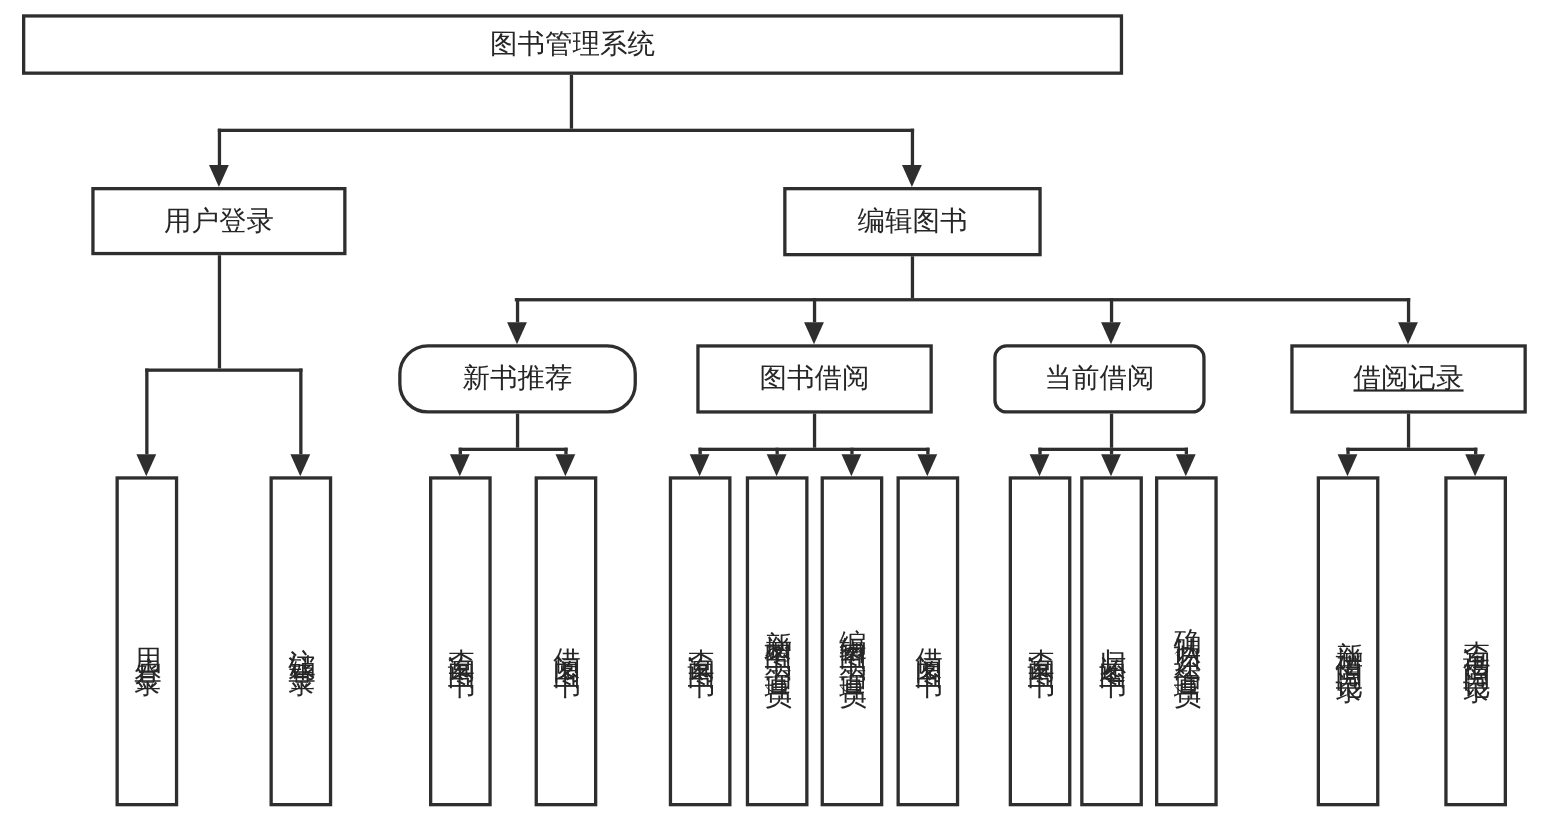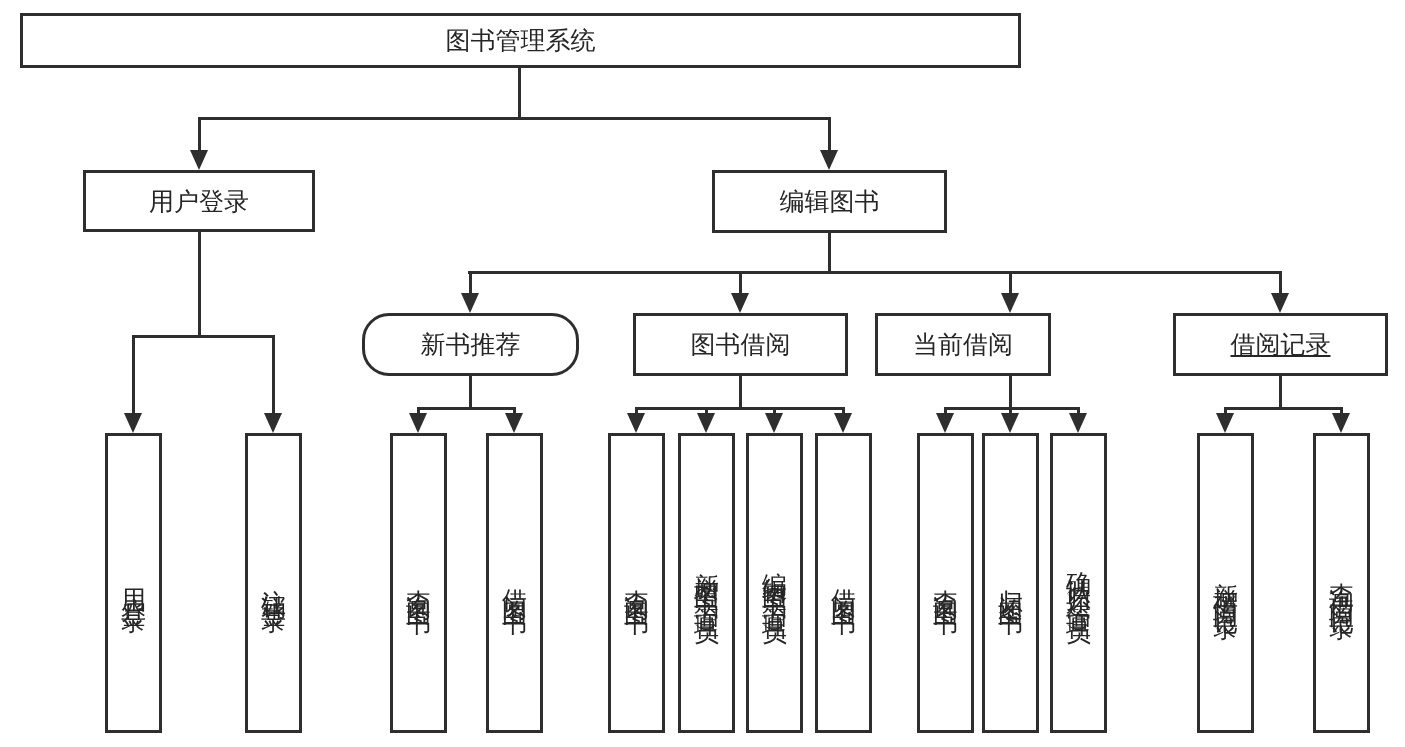--- a/index.html
+++ b/index.html
@@ -69,21 +69,21 @@
   <div class="arr" style="left:731px;top:293px;"></div>
   <div class="arr" style="left:1001px;top:293px;"></div>
   <div class="arr" style="left:1271px;top:293px;"></div>
 
   <div class="node" style="left:362px;top:313px;width:217px;height:63px;border-radius:27px;">
     <span>新书推荐</span>
   </div>
   <div class="node" style="left:633px;top:313px;width:215px;height:63px;">
     <span>图书借阅</span>
   </div>
-  <div class="node" style="left:875px;top:313px;width:176px;height:63px;">
+  <div class="node" style="left:903px;top:313px;width:193px;height:63px;border-radius:12px;">
     <span>当前借阅</span>
   </div>
   <div class="node" style="left:1173px;top:313px;width:215px;height:63px;text-decoration:underline;">
     <span>借阅记录</span>
   </div>
 
   <div class="vline" style="left:469px;top:376px;height:31px;"></div>
   <div class="vline" style="left:739px;top:376px;height:31px;"></div>
   <div class="vline" style="left:1009px;top:376px;height:31px;"></div>
   <div class="vline" style="left:1279px;top:376px;height:31px;"></div>

